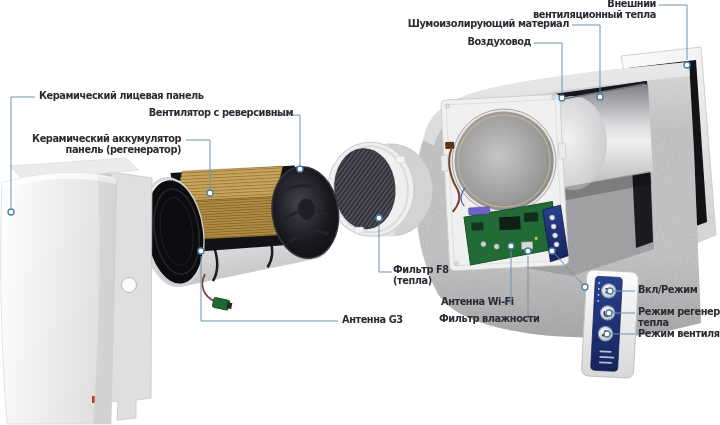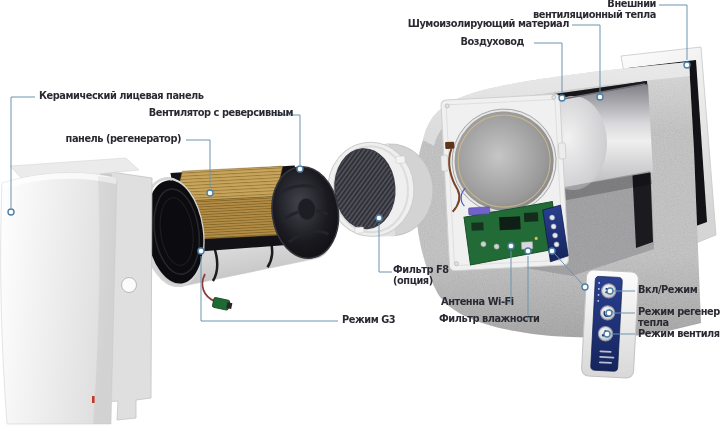--- a/index.html
+++ b/index.html
@@ -279,38 +279,39 @@
   </g>
 </svg>
 
 <div class="lbl" style="left:39px;top:90px">Керамический лицевая панель</div>
 
 <div class="lbl ra" style="right:427px;top:107px">
   <span class="ln">Вентилятор с реверсивным</span>
 </div>
 
 <div class="lbl ra" style="right:539px;top:133px">
+  <span class="ln">Керамический аккумулятор</span>
   <span class="ln">панель (регенератор)</span>
 </div>
 
 <div class="lbl ra" style="right:151px;top:18px">Шумоизолирующий материал</div>
 
-<div class="lbl ra" style="right:196px;top:36px">Воздуховод</div>
+<div class="lbl ra" style="right:189px;top:36px">Воздуховод</div>
 
 <div class="lbl ra" style="right:64px;top:-2px">
   <span class="ln">Внешний</span>
   <span class="ln">вентиляционный тепла</span>
 </div>
 
 <div class="lbl" style="left:393px;top:264px">
   <span class="ln">Фильтр F8</span>
-  <span class="ln">(опция)</span>
-</div>
-
-<div class="lbl" style="left:342px;top:314px">Режим G3</div>
+  <span class="ln">(тепла)</span>
+</div>
+
+<div class="lbl" style="left:342px;top:314px">Антенна G3</div>
 
 <div class="lbl" style="left:441px;top:296px">Антенна Wi-Fi</div>
 
 <div class="lbl" style="left:439px;top:313px">Фильтр влажности</div>
 
 <div class="lbl" style="left:638px;top:284px">Вкл/Режим</div>
 
 <div class="lbl" style="left:638px;top:306px">
   <span class="ln">Режим регенерации</span>
   <span class="ln">тепла</span>

